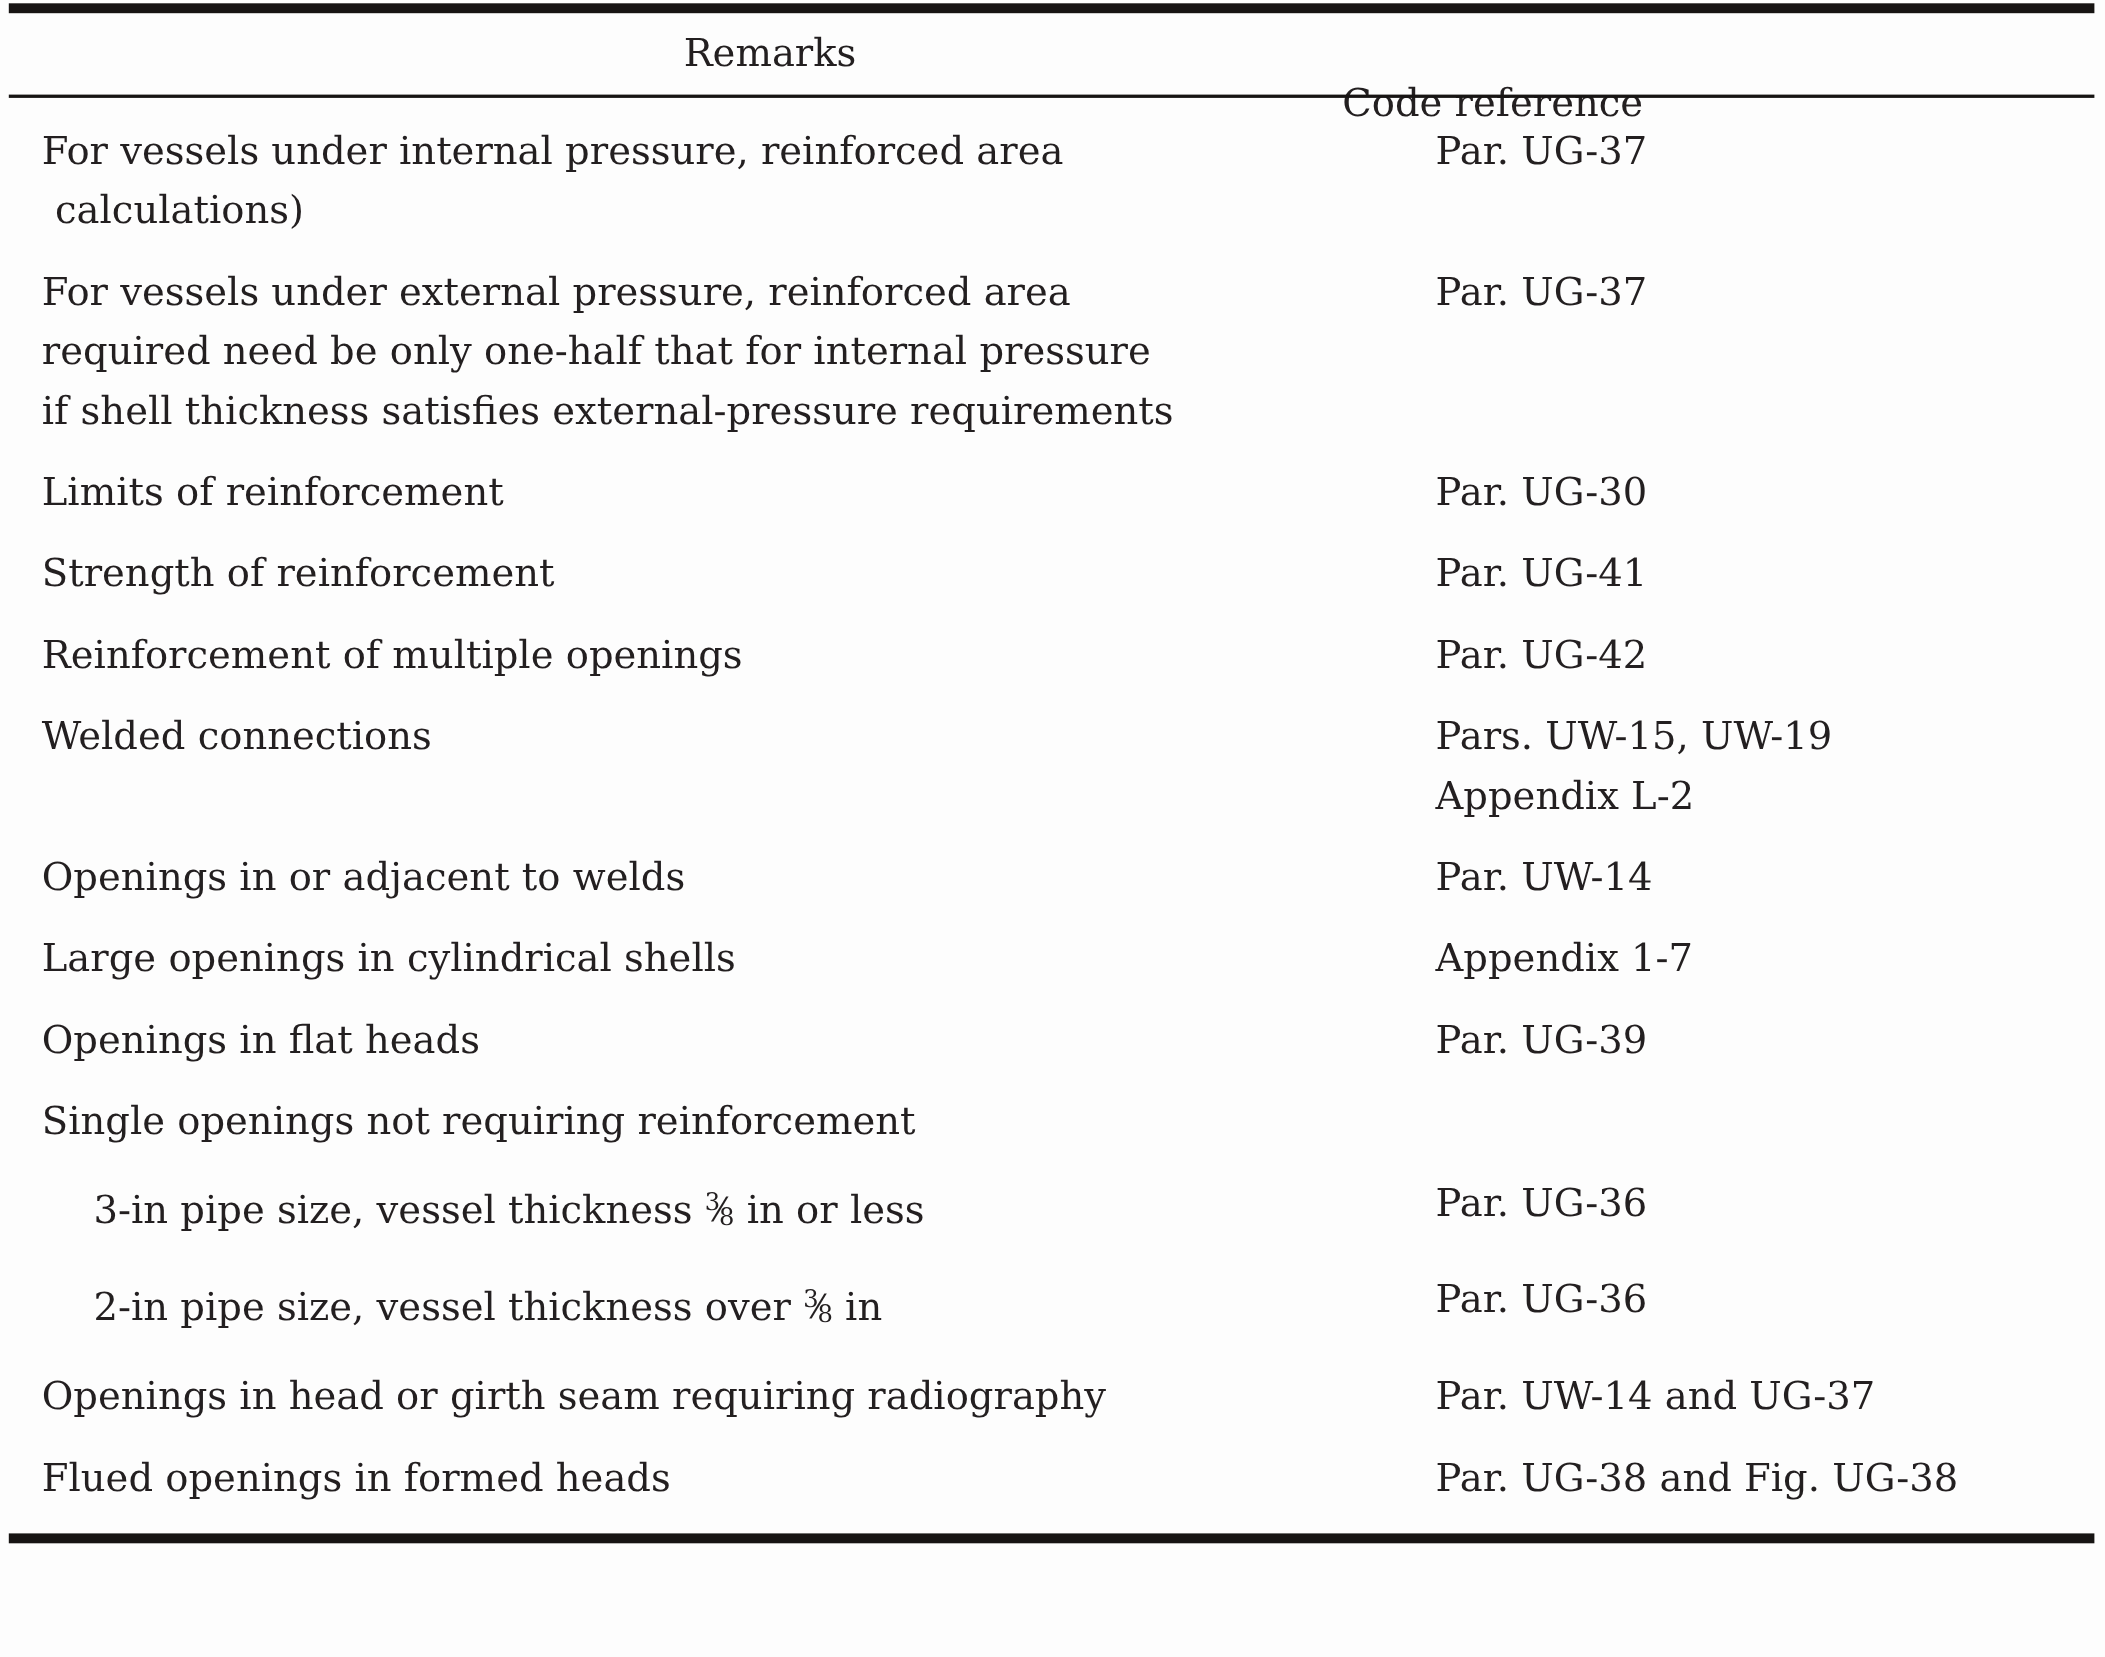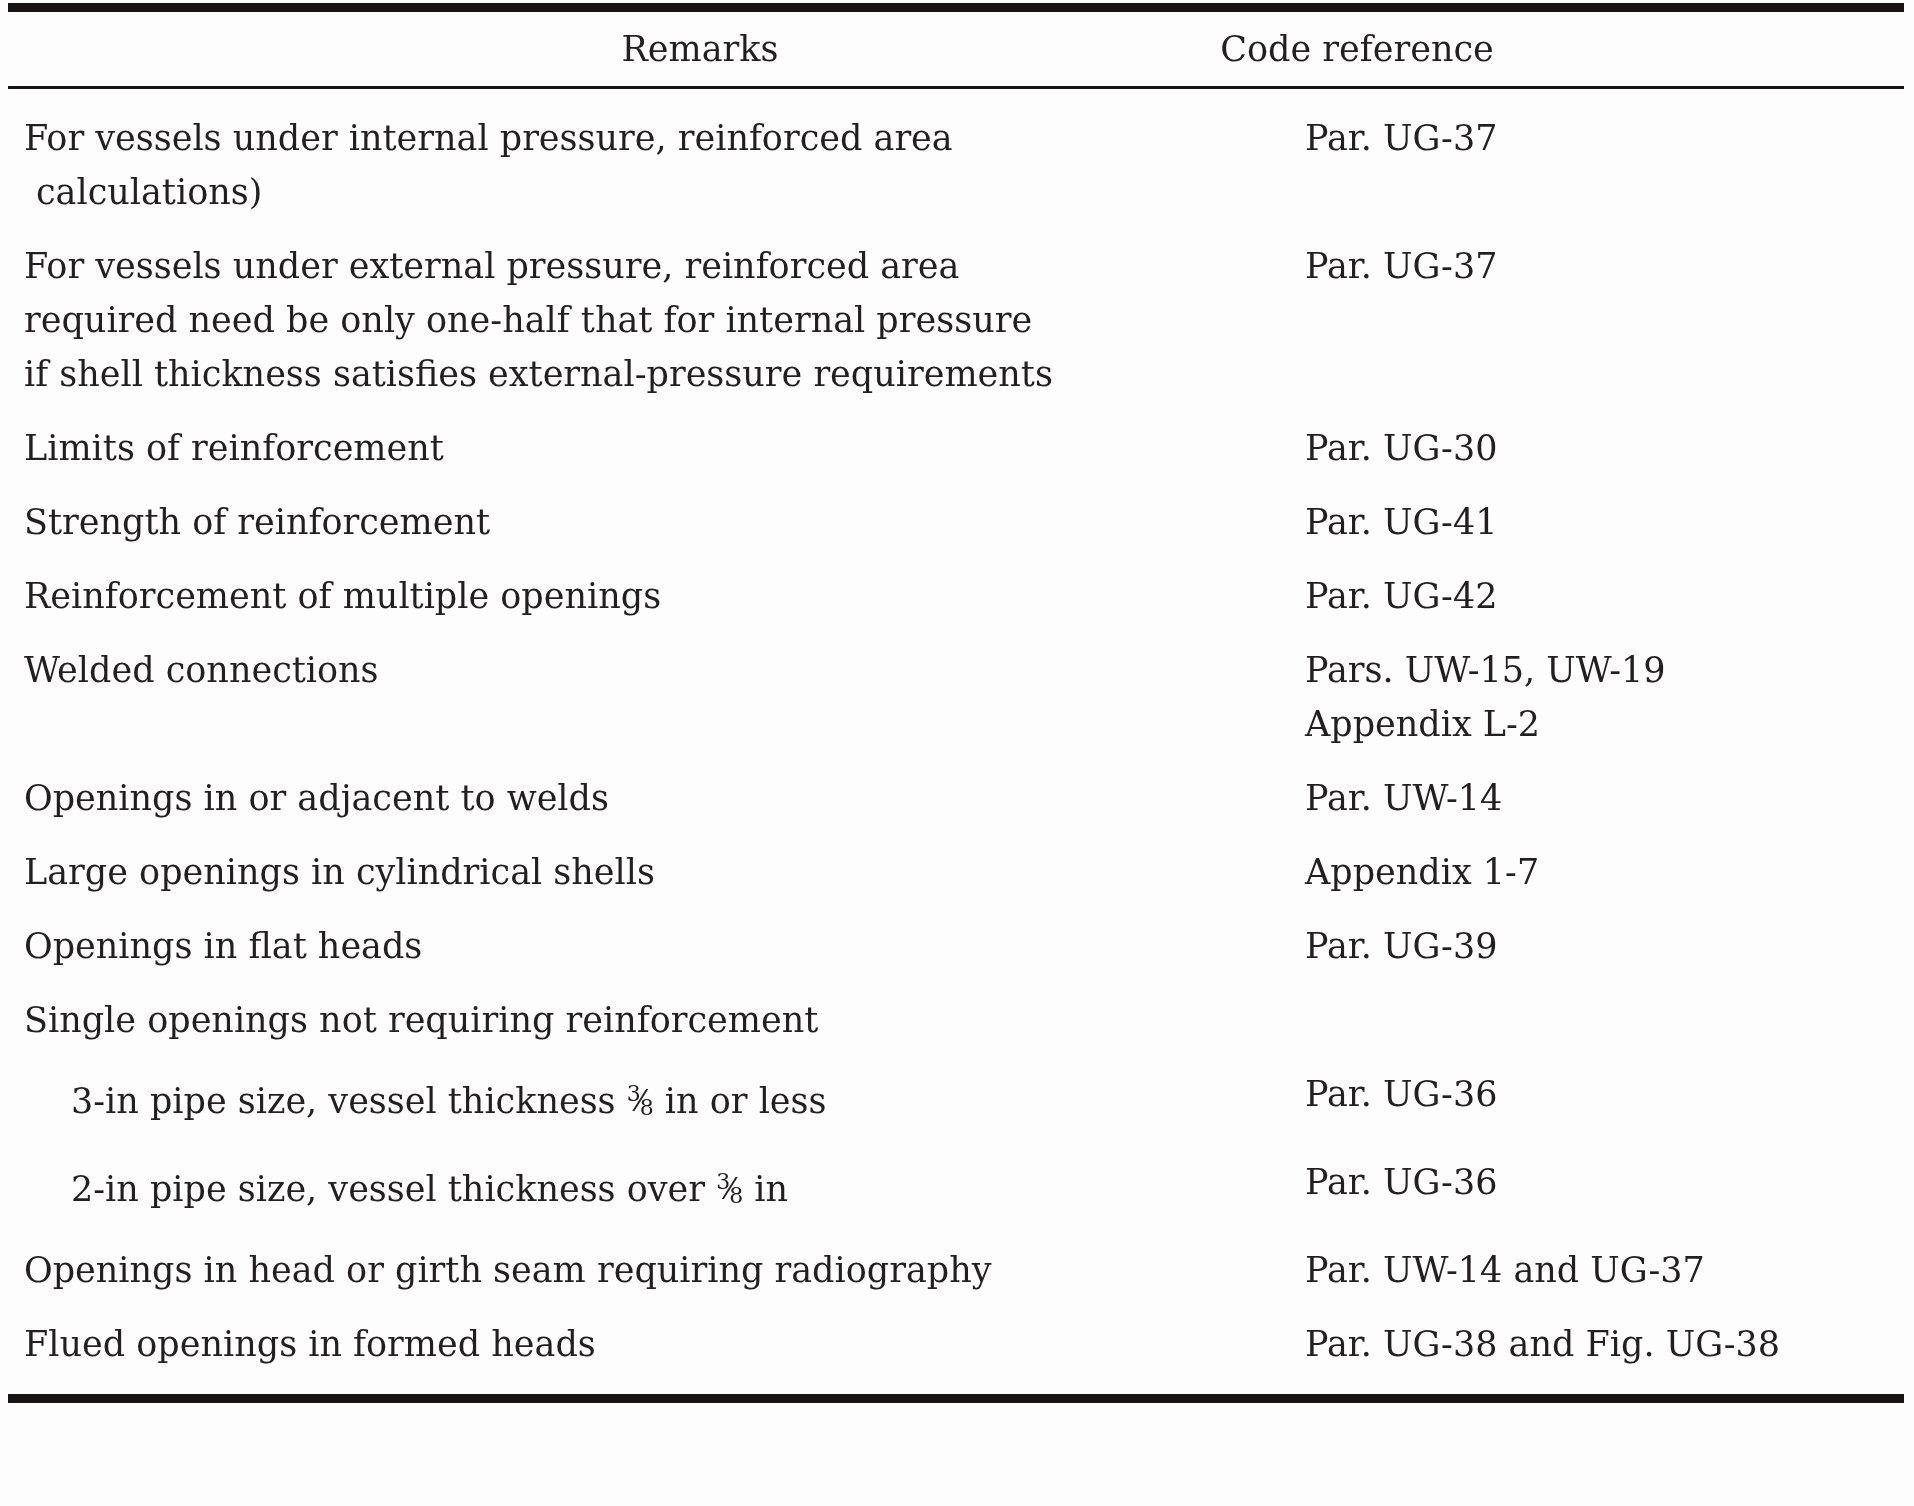--- a/index.html
+++ b/index.html
@@ -14,25 +14,25 @@
   .rule-top    { position: absolute; left: 8px; right: 10px; top: 3px;    height: 9px; background: #171413; }
   .rule-mid    { position: absolute; left: 8px; right: 10px; top: 86px;   height: 3px; background: #171413; }
   .rule-bottom { position: absolute; left: 8px; right: 10px; top: 1394px; height: 9px; background: #171413; }
 
   .header { position: absolute; left: 0; top: 12px; width: 100%; height: 64px; }
   .header .h {
     position: absolute; top: 0; line-height: 74px; font-size: 35px;
     transform: translateX(-50%); white-space: nowrap;
   }
   #h-remarks { left: 700px; }
-  #h-code    { left: 1357px; }
+  #h-code    { left: 1357px; margin-top: 45px; }
 
   .tbody { position: absolute; left: 0; top: 111px; width: 100%; }
   .trow  { display: flex; align-items: flex-start; margin-bottom: 20px; }
-  .remark { width: 1305px; flex: none; box-sizing: border-box; padding-left: 24px; }
+  .remark { width: 1305px; flex: none; box-sizing: border-box; padding-left: 38px; }
   .ref    { flex: 1; min-width: 0; }
   .line   { font-size: 35px; line-height: 54px; white-space: nowrap; }
   .ind1   { padding-left: 12px; }
   .ind2   { padding-left: 47px; }
 
   .sg-p  { }
   .sg-i  { font-style: italic; }
   .sg-sub{ font-style: italic; font-size: 22px; vertical-align: -11px; margin-left: 1px; }
   .sg-fn { font-size: 22px; vertical-align: 12px; }
   .sg-fs { font-size: 30px; vertical-align: 2px; margin: 0 -3px; }

